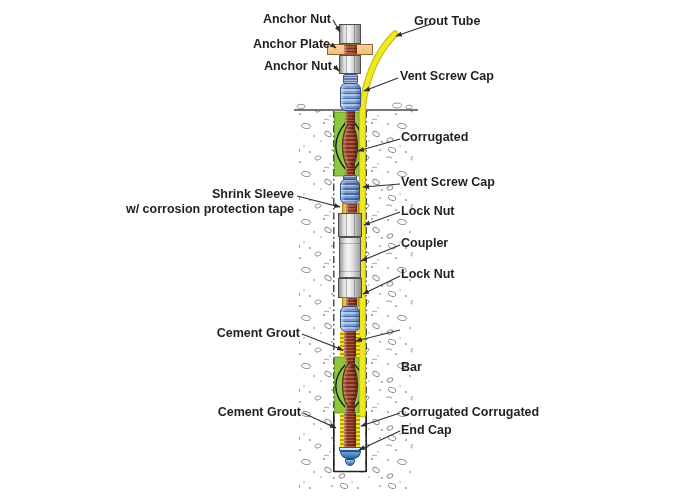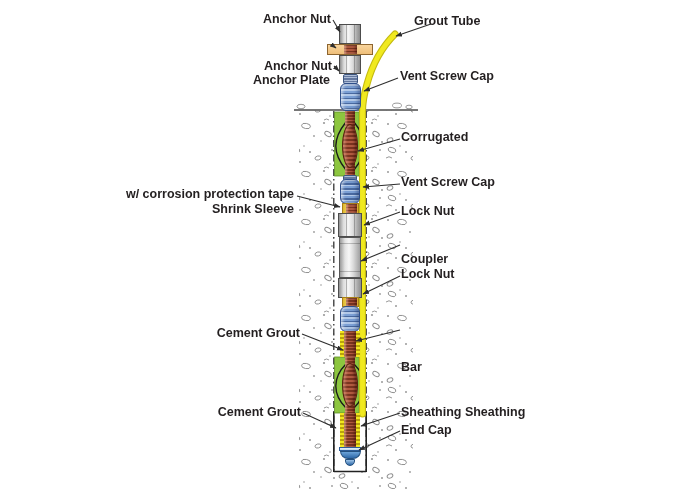--- a/index.html
+++ b/index.html
@@ -178,32 +178,32 @@
       <line x1="400" y1="276" x2="363" y2="294" marker-end="url(#arr)"></line>
       <line x1="302" y1="334" x2="343" y2="350" marker-end="url(#arr)"></line>
       <line x1="400" y1="330" x2="356" y2="341" marker-end="url(#arr)"></line>
       <line x1="303" y1="413" x2="336" y2="428" marker-end="url(#arr)"></line>
       <line x1="400" y1="413" x2="361" y2="426" marker-end="url(#arr)"></line>
       <line x1="400" y1="431" x2="359" y2="450" marker-end="url(#arr)"></line>
     </g>
   </svg>
 
   <div class="lbl right-align" style="right:360px;top:12px;">Anchor Nut</div>
-  <div class="lbl right-align" style="right:361px;top:37px;margin-top:36px;">Anchor Plate</div>
+  <div class="lbl right-align" style="right:361px;top:37px;">Anchor Plate</div>
   <div class="lbl right-align" style="right:359px;top:59px;">Anchor Nut</div>
   <div class="lbl" style="left:414px;top:14px;">Grout Tube</div>
   <div class="lbl" style="left:400px;top:69px;">Vent Screw Cap</div>
   <div class="lbl" style="left:401px;top:130px;">Corrugated</div>
   <div class="lbl" style="left:401px;top:175px;">Vent Screw Cap</div>
   <div class="lbl right-align" style="right:397px;top:187px;">
+    <div>Shrink Sleeve</div>
     <div>w/ corrosion protection tape</div>
-    <div>Shrink Sleeve</div>
   </div>
   <div class="lbl" style="left:401px;top:204px;">Lock Nut</div>
-  <div class="lbl" style="left:401px;top:236px;margin-top:16px;">Coupler</div>
+  <div class="lbl" style="left:401px;top:236px;">Coupler</div>
   <div class="lbl" style="left:401px;top:267px;">Lock Nut</div>
   <div class="lbl right-align" style="right:391px;top:326px;">Cement Grout</div>
   <div class="lbl" style="left:401px;top:322px;margin-top:38px;">Bar</div>
   <div class="lbl right-align" style="right:390px;top:405px;">Cement Grout</div>
-  <div class="lbl" style="left:401px;top:405px;">Sheathing Sheathing</div>
+  <div class="lbl" style="left:401px;top:405px;">Corrugated Corrugated</div>
   <div class="lbl" style="left:401px;top:423px;text-align:right;">End Cap</div>
 
 </div>
 
 </body></html>

